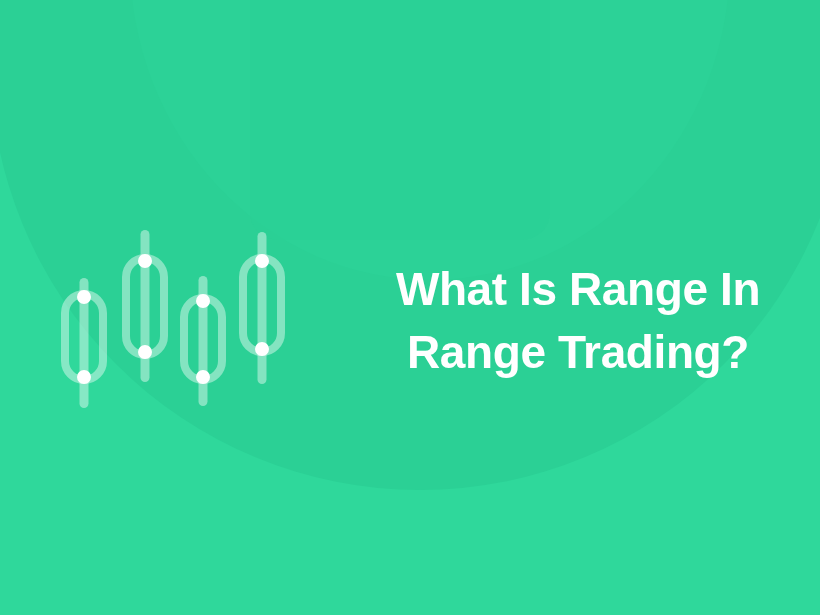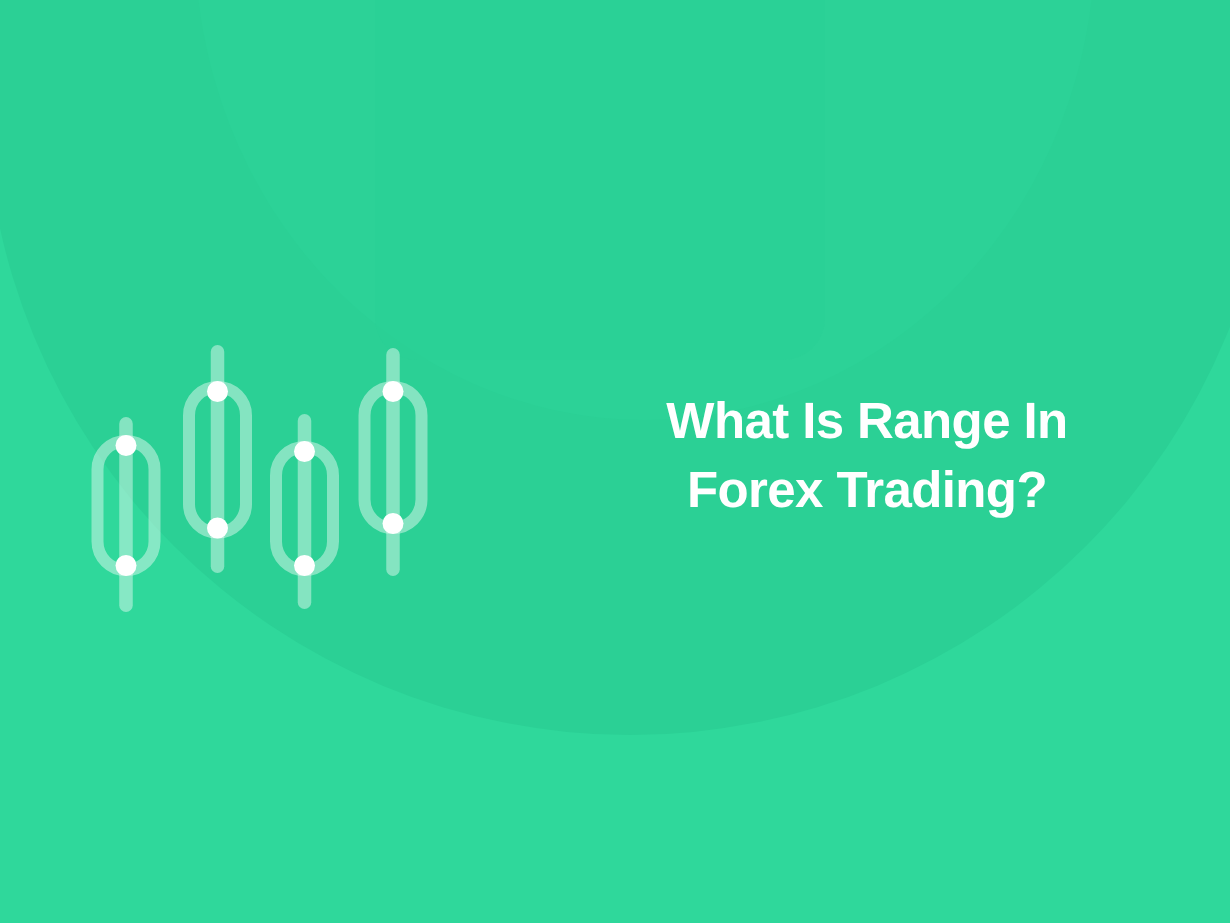--- a/index.html
+++ b/index.html
@@ -43,21 +43,21 @@
 
   
   .headline {
     position: absolute;
     left: 378px;
     top: 258px;
     width: 400px;
     color: #FFFFFF;
     font-family: "Liberation Sans", sans-serif;
     font-weight: bold;
-    font-size: 34px;
+    font-size: 46px;
     line-height: 1.36;
     letter-spacing: -0.4px;
     text-align: center;
   }
   .headline-line {
     display: block;
     white-space: nowrap;
   }
   .headline-line.line-1 { text-align: center; }
   .headline-line.line-2 { text-align: center; }
@@ -106,16 +106,16 @@
     <g>
       <rect x="257.5" y="232" width="9" height="152" rx="4.5" fill="rgba(255,255,255,0.42)"></rect>
       <rect x="243" y="258" width="38" height="94" rx="19" fill="none" stroke="rgba(255,255,255,0.42)" stroke-width="8"></rect>
       <circle cx="262" cy="261" r="7" fill="#FFFFFF"></circle>
       <circle cx="262" cy="349" r="7" fill="#FFFFFF"></circle>
     </g>
   </svg>
 
   <div class="headline" style="color: rgb(255, 255, 255);">
     <span class="headline-line line-1">What Is Range In</span>
-    <span class="headline-line line-2">Forex Trading?</span>
+    <span class="headline-line line-2">Range Trading?</span>
   </div>
 
 </div>
 
 </body></html>

